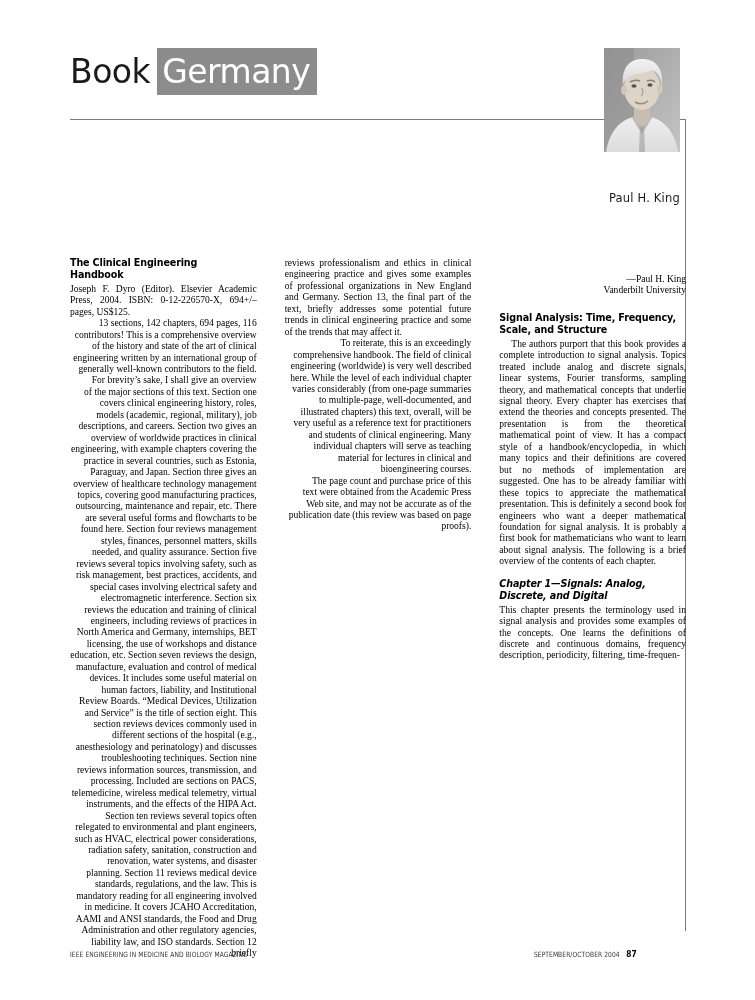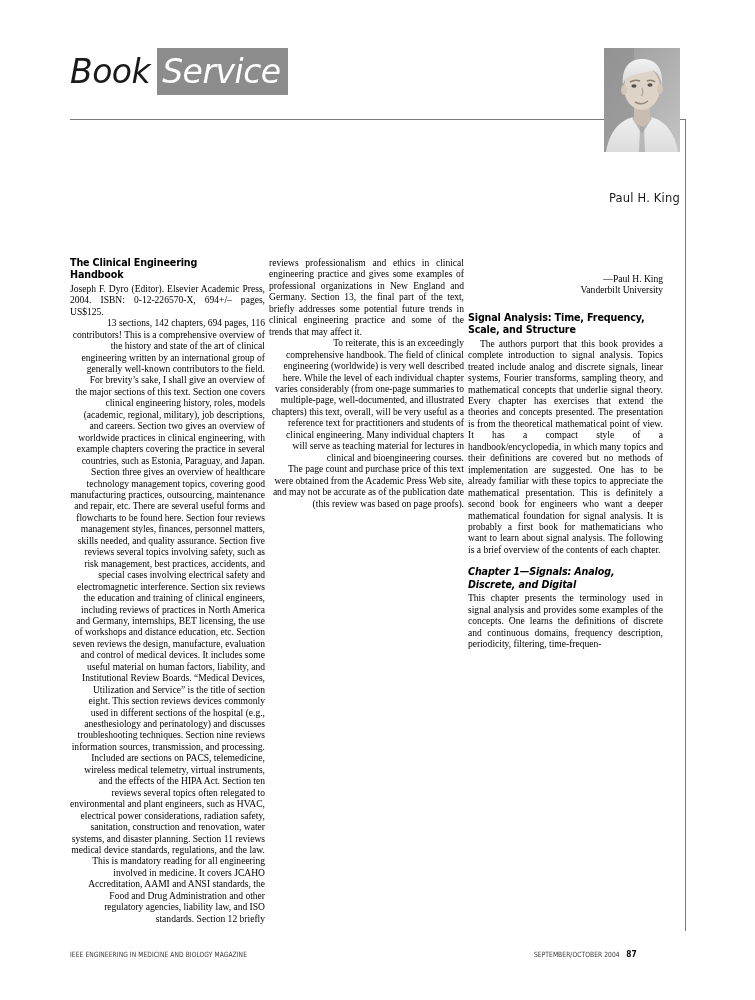--- a/index.html
+++ b/index.html
@@ -21,21 +21,20 @@
     position: absolute;
     left: 70px;
     top: 48px;
     width: 616px;
     height: 80px;
   }
   .title-wrap {
     display: flex;
     align-items: flex-end;
     height: 47px;
-    font-style: italic;
   }
   .title-word-1 {
     font-family: "DejaVu Sans", sans-serif;
     font-size: 33px;
     font-weight: 400;
     letter-spacing: -0.5px;
     color: #1a1a1a;
     line-height: 47px;
     padding-right: 7px;
   }
@@ -91,21 +90,21 @@
   }
 
   
   #columns {
     position: absolute;
     left: 70px;
     top: 257px;
     width: 616px;
     height: 668px;
     display: flex;
-    gap: 4px;
+    gap: 28px;
   }
   .column {
     width: 195px;
     font-size: 9.55px;
     line-height: 11.45px;
     text-align: justify;
     text-justify: inter-word;
     hyphens: manual;
   }
   .column p {
@@ -164,21 +163,21 @@
     font-size: 9px;
     color: #000;
   }
 </style>
 </head>
 <body>
 
 <div id="masthead">
   <div class="title-wrap">
     <span class="title-word-1">Book</span>
-    <span class="title-word-2">Service</span>
+    <span class="title-word-2">Germany</span>
   </div>
 </div>
 
 <div id="header-rule"></div>
 <div id="right-rule"></div>
 
 <div id="author-photo">
   <svg width="76" height="104" viewBox="0 0 76 104">
     <defs>
       <linearGradient id="bgGrad" x1="0" y1="0" x2="1" y2="1">

